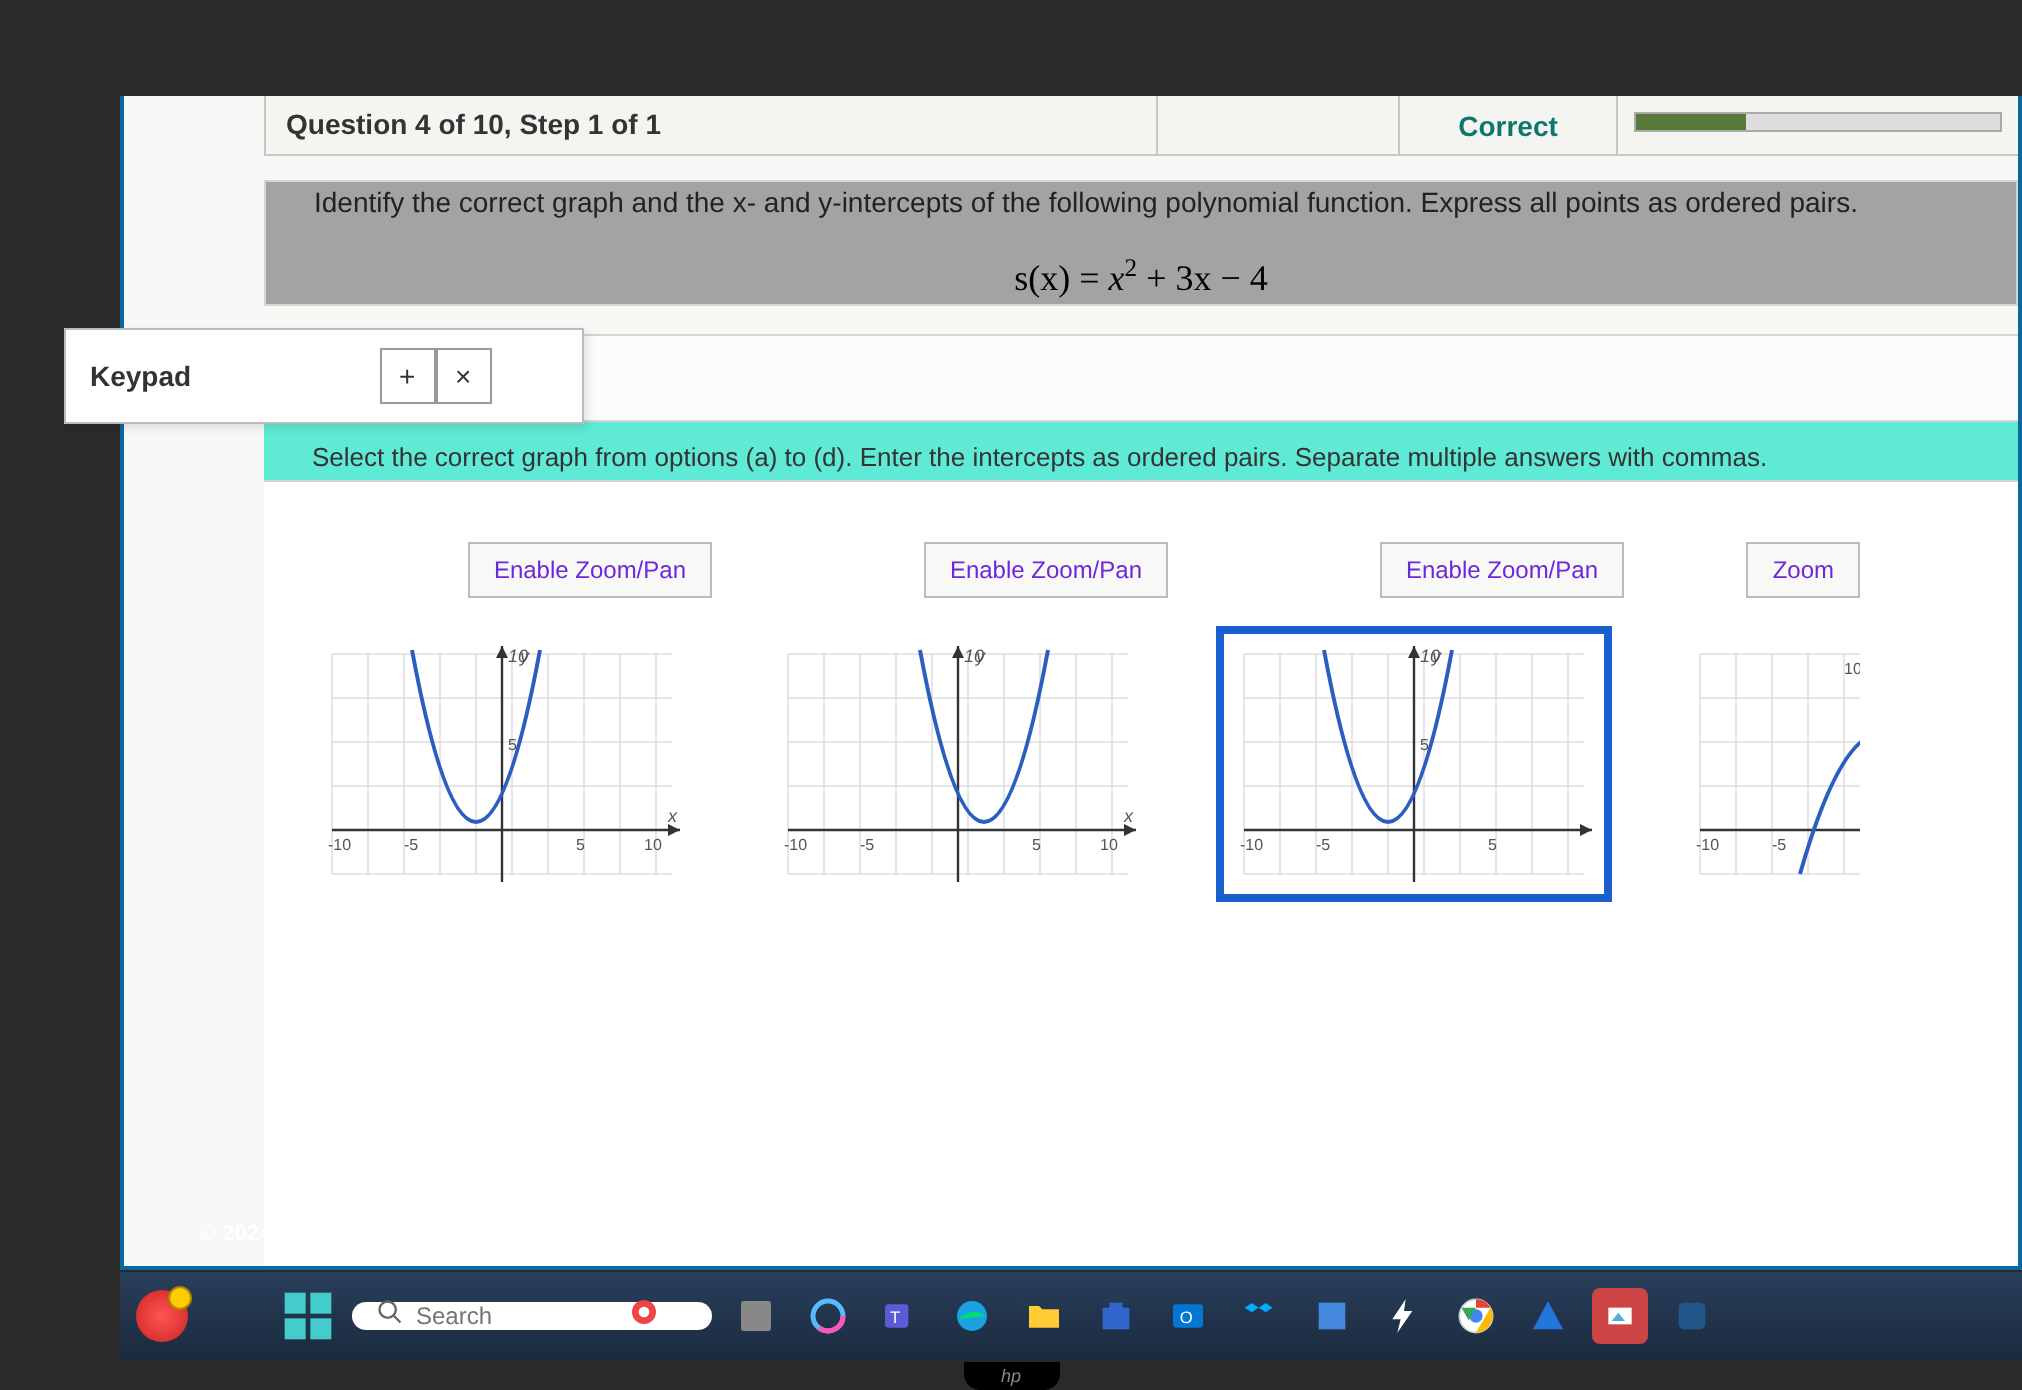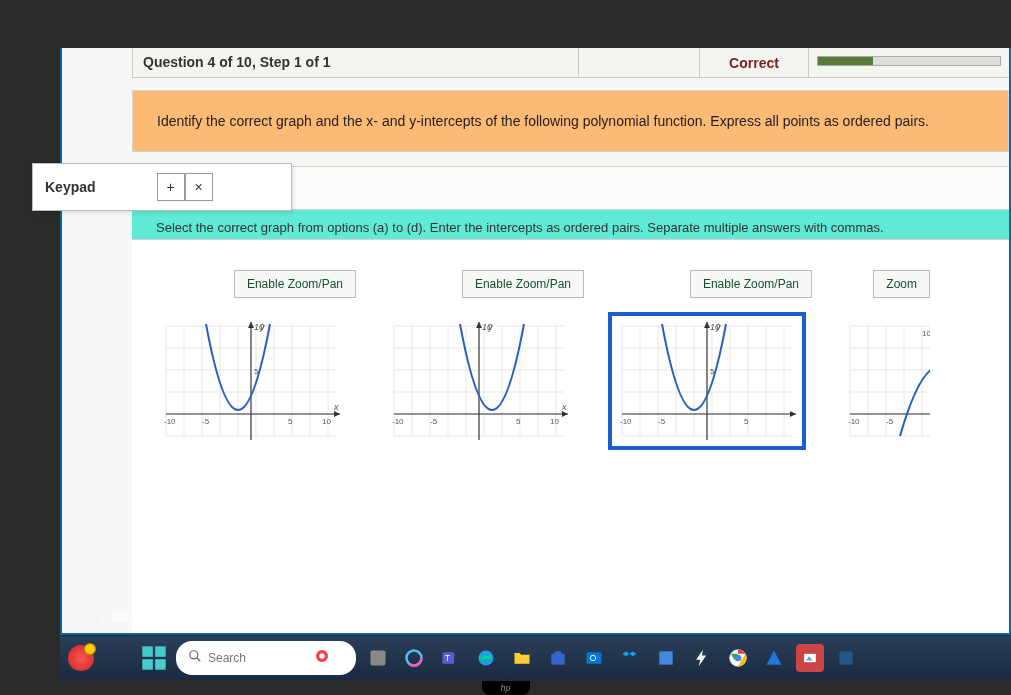--- a/index.html
+++ b/index.html
@@ -36,31 +36,31 @@
     font-weight: bold;
     font-size: 14px;
     color: #333;
     border-left: 1px solid #c8c8c8;
     border-right: 1px solid #c8c8c8;
   }
   .q-score { width: 120px; display:flex; align-items:center; justify-content:center; font-size:12px; color:#555;}
   .q-correct {
     width: 110px;
     display:flex; align-items:center; justify-content:center;
-    font-weight: bold; font-size: 14px; color:#7f1d1d;
+    font-weight: bold; font-size: 14px; color:#0f766e;
     border-left: 1px solid #c8c8c8;
     border-right: 1px solid #c8c8c8;
   }
   .q-progress { width: 200px; padding: 8px; }
   .progress-bar { height: 10px; background:#ddd; border:1px solid #aaa;}
   .progress-fill { height:100%; width:30%; background:#5a7a3a;}
   .question-body {
     margin: 12px 0 0 70px;
-    padding: 22px 24px;
-    background: #fdba74;
+    padding: 2px 24px;
+    background: #a3a3a3;
     border: 1px solid #d5d5d0;
   }
   .question-text { font-size: 14px; color:#222; }
   .equation { text-align:center; font-family: "Times New Roman", serif; font-size:18px; margin-top:18px;}
   .equation sup { font-size: 0.7em; }
   .keypad-row {
     position: relative;
     margin-top: 14px;
     height: 44px;
     border-top: 1px solid #d5d5d0;
@@ -69,21 +69,21 @@
   }
   .keypad-tab {
     position: absolute;
     left: -30px; top: -4px;
     width: 260px; height: 48px;
     background:#fff;
     border:1px solid #bbb;
     box-shadow: 2px 2px 4px rgba(0,0,0,.1);
     display:flex; align-items:center;
     padding: 0 12px;
-    gap: 61px;
+    gap: 94px;
   }
   .keypad-label { font-weight:bold; font-size:14px; color:#333;}
   .keypad-btns { display:flex; gap:0;}
   .kbtn {
     width:28px; height:28px;
     border:1px solid #999;
     background:#fff;
     display:flex;align-items:center;justify-content:center;
     font-size:14px; color:#333; cursor:pointer;
   }
@@ -108,21 +108,21 @@
     width: 200px;
     flex-shrink: 0;
   }
   .enable-btn {
     display:block;
     margin: 0 0 18px auto;
     padding: 6px 12px;
     border:1px solid #bbb;
     background:#f8f8f6;
     font-size:12px;
-    color:#14532d;
+    color:#6d28d9;
     cursor:pointer;
   }
   .graph-box {
     width: 190px; height: 130px;
     position:relative;
   }
   .graph-box.selected {
     outline: 4px solid #1a5fd0;
   }
   .graph-box svg { width:100%; height:100%; }
@@ -142,21 +142,21 @@
     gap: 8px;
   }
   .tb-start {
     width:28px;height:28px;
     display:flex;align-items:center;justify-content:center;
     color:#6cf; font-size:18px;
   }
   .search-pill {
     display:flex;align-items:center;
     background:#fff; border-radius:16px;
-    height:34px; padding:0 12px; gap:6px;
+    height:14px; padding:0 12px; gap:6px;
     width: 180px;
   }
   .search-pill input {
     border:none; outline:none; font-size:12px; width:100px;
   }
   .tb-icon {
     width:28px;height:28px;
     display:flex;align-items:center;justify-content:center;
     color:#dde; font-size:16px;
     border-radius:4px;
@@ -194,20 +194,23 @@
     <div class="q-correct">Correct</div>
     <div class="q-progress">
       <div class="progress-bar">
         <div class="progress-fill"></div>
       </div>
     </div>
   </div>
 
   <div class="question-body">
     <div class="question-text">Identify the correct graph and the x- and y-intercepts of the following polynomial function. Express all points as ordered pairs.</div>
+    <div class="equation">
+      <span>s(x) = </span><i>x</i><sup>2</sup><span> + 3x − 4</span>
+    </div>
   </div>
 
   <div class="keypad-row">
     <div class="keypad-tab">
       <span class="keypad-label">Keypad</span>
       <div class="keypad-btns">
         <div class="kbtn">+</div>
         <div class="kbtn">×</div>
       </div>
     </div>

